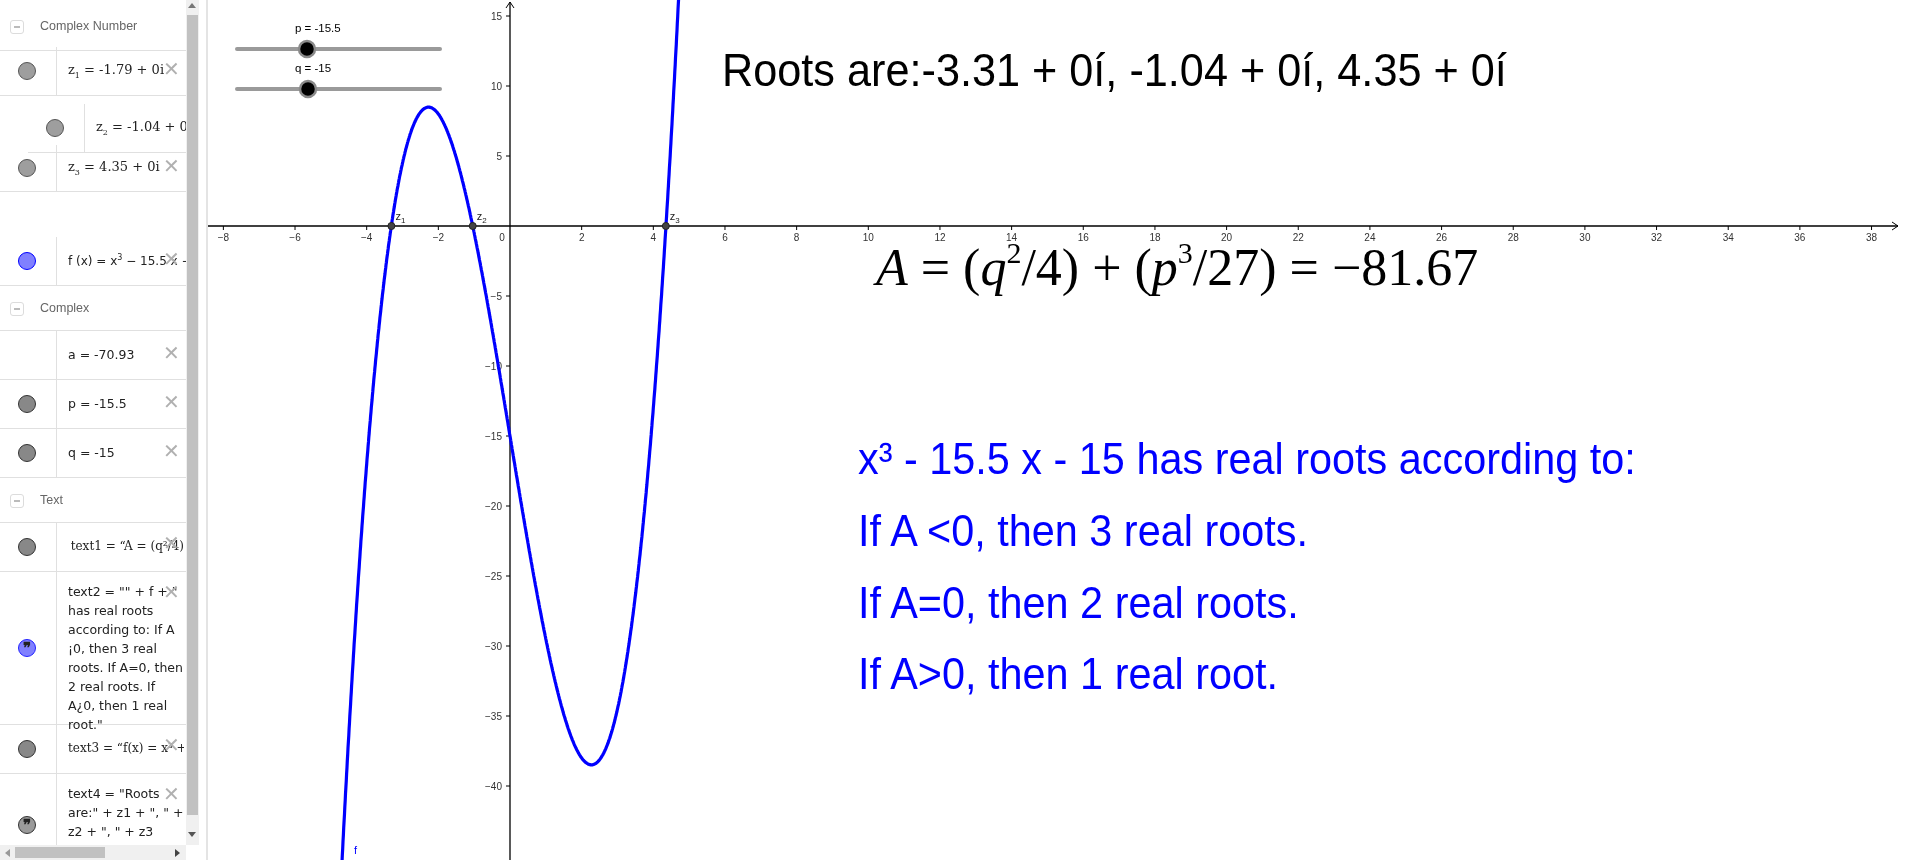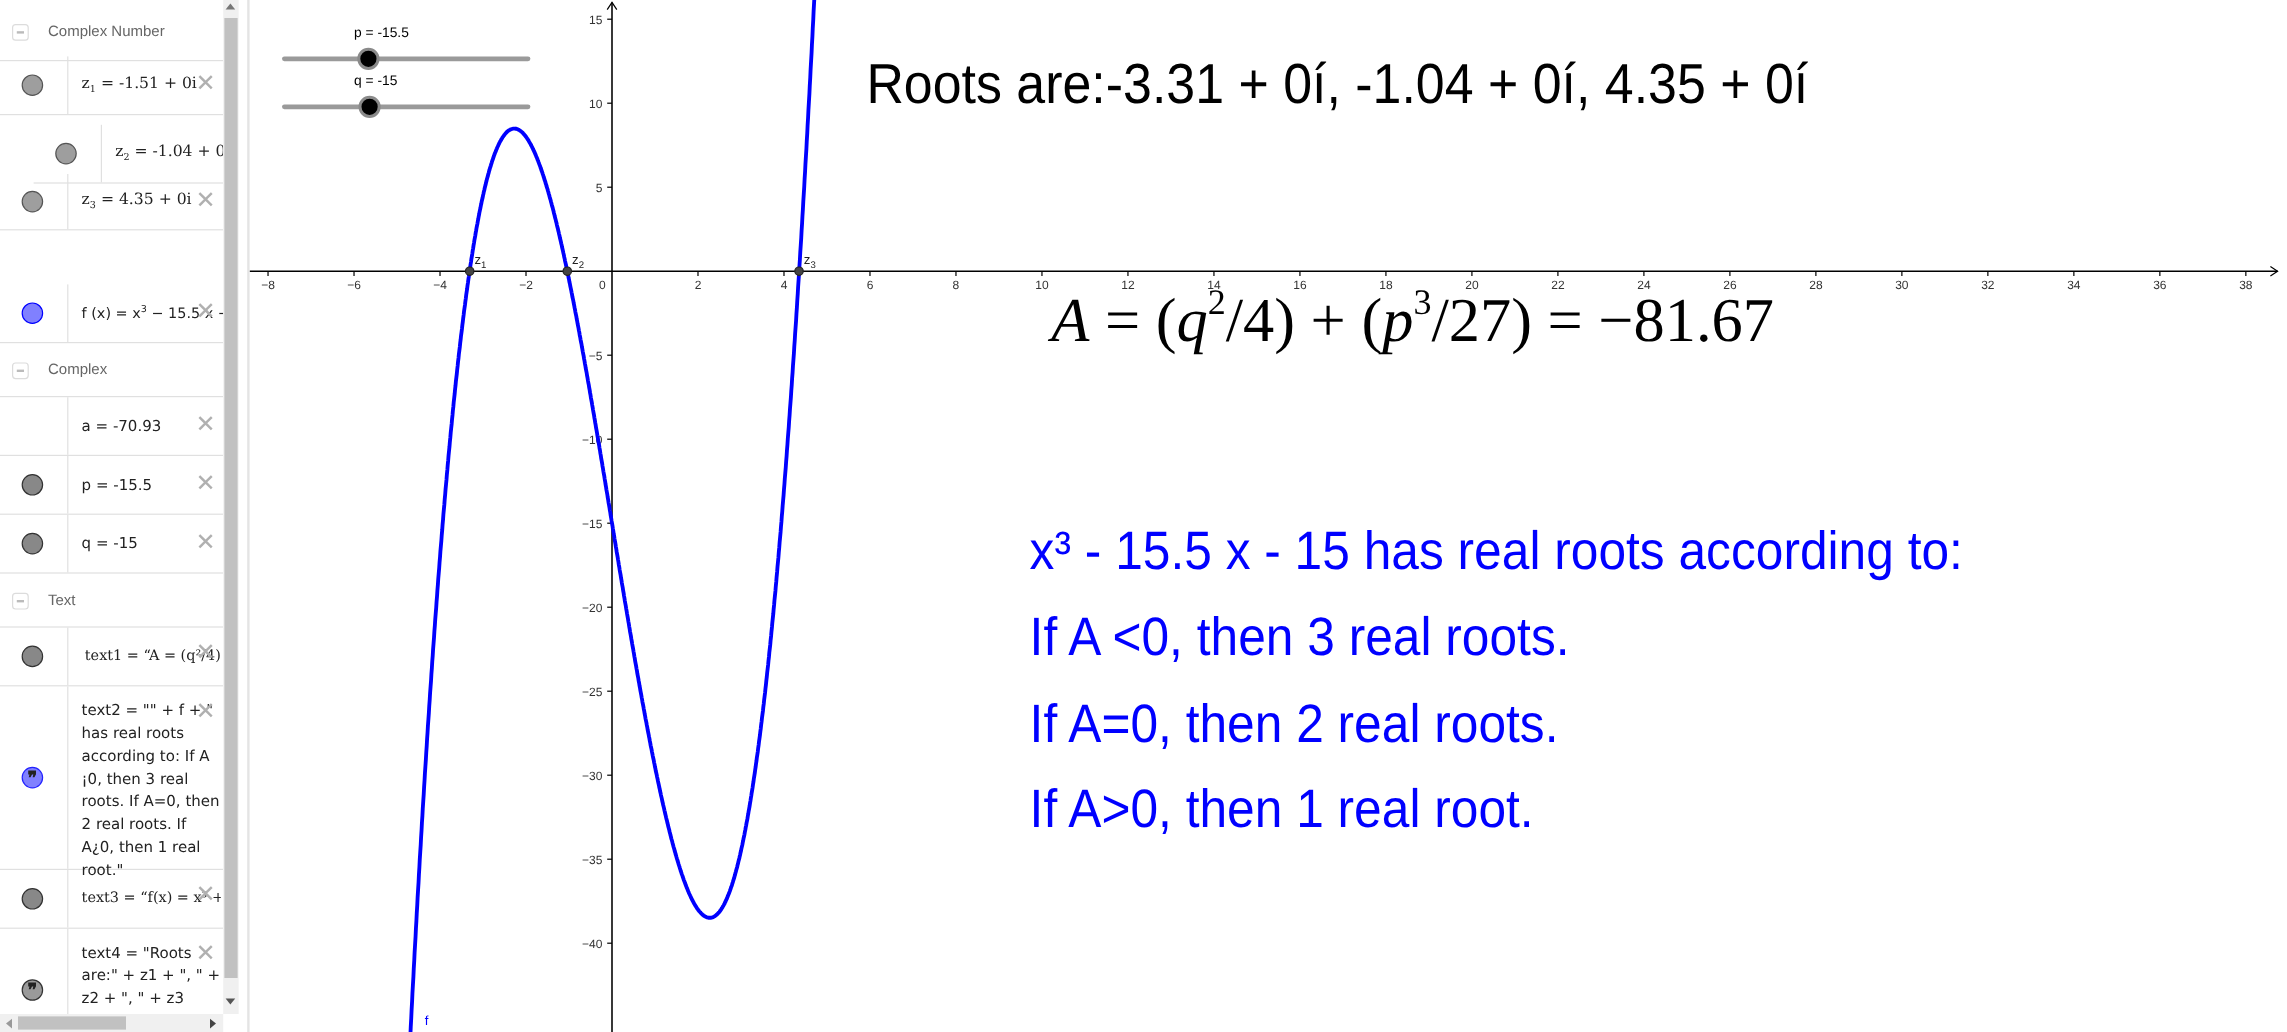--- a/index.html
+++ b/index.html
@@ -47,21 +47,21 @@
 <div id="algebra">
   <div class="cat" style="top:4px;">
     <span class="toggle"></span>
     <span class="label">Complex Number</span>
   </div>
 
   <div class="row" style="top:47px;height:48px;">
     <div class="marble-cell">
         <div class="marble gray" style="top:15px;"></div>
       </div>
-    <span class="def" style="top:15px;"><span>z</span><sub>1</sub> <span>= -1.51 + 0i</span></span>
+    <span class="def" style="top:15px;"><span>z</span><sub>1</sub> <span>= -1.79 + 0i</span></span>
     <span class="close" style="top:14px;">✕</span>
   </div>
   <div class="row" style="top:104px;height:48px;margin-left:28px;">
     <div class="marble-cell">
         <div class="marble gray" style="top:15px;"></div>
       </div>
     <span class="def" style="top:15px;"><span>z</span><sub>2</sub> <span>= -1.04 + 0i</span></span>
     <span class="close" style="top:14px;">✕</span>
   </div>
   <div class="row" style="top:145px;height:46px;">

